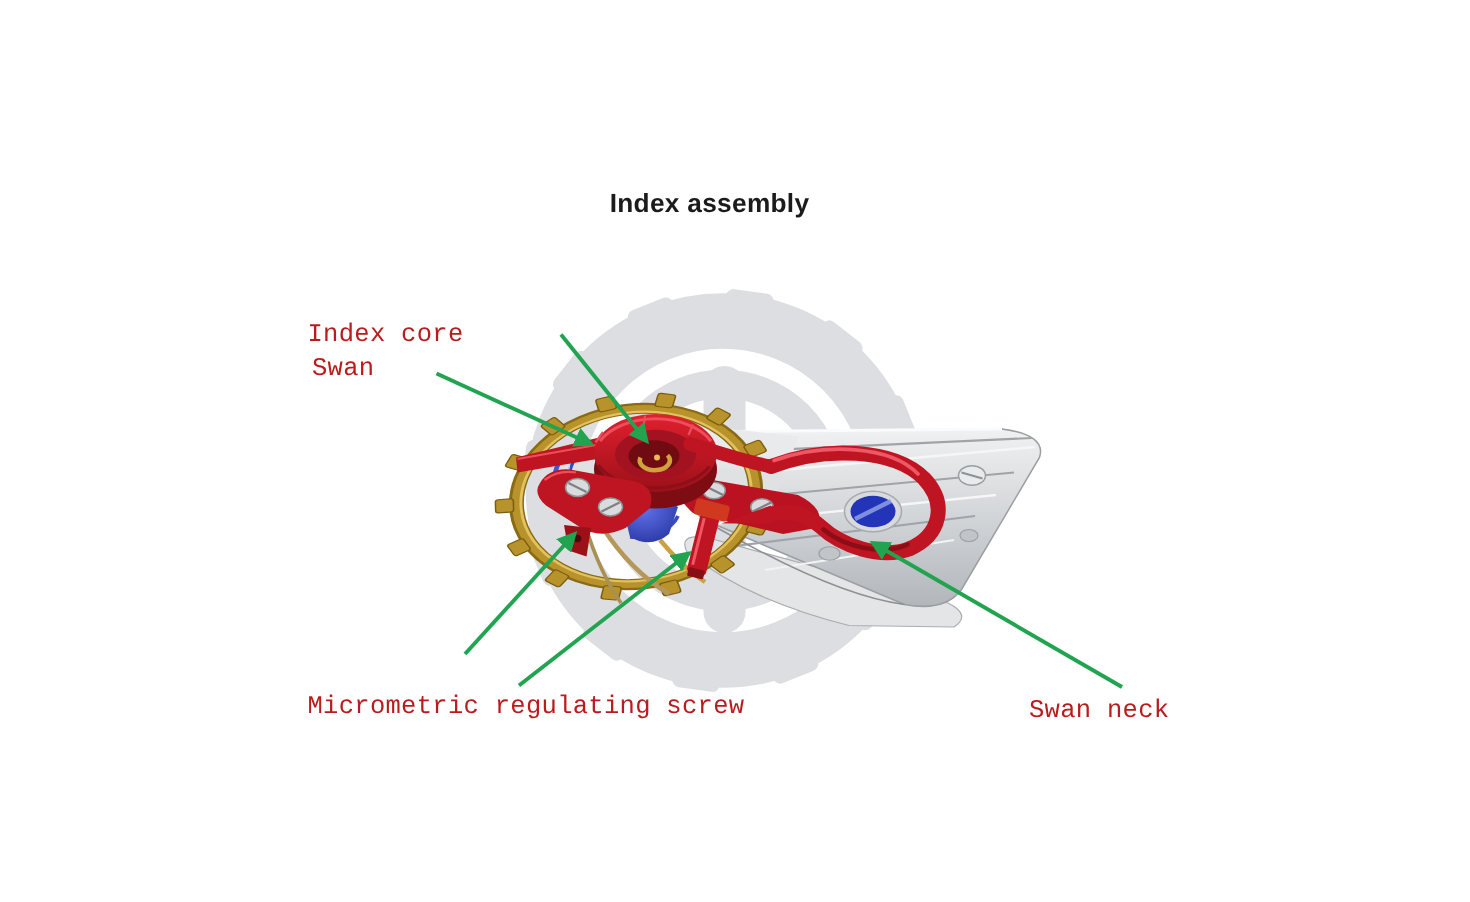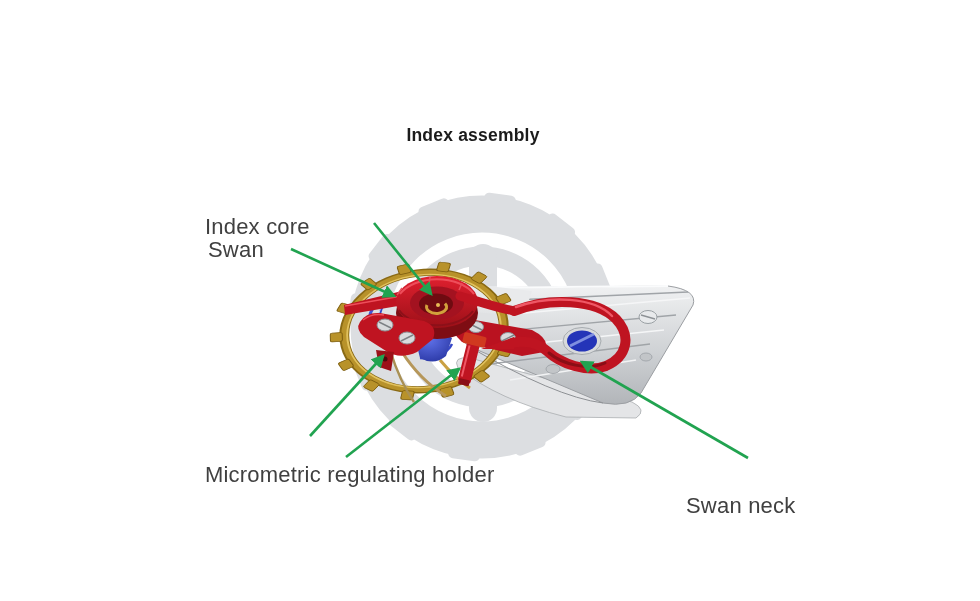--- a/index.html
+++ b/index.html
@@ -1,26 +1,26 @@
 <!DOCTYPE html>
 <html><head>
 <meta charset="utf-8">
 <style>
   html,body{margin:0;padding:0;background:#ffffff;}
   #stage{position:relative;width:980px;height:601px;background:#ffffff;overflow:hidden;
          font-family:"Liberation Sans",sans-serif;padding-left:23px;}
   #art{position:absolute;left:0;top:0;width:980px;height:601px;}
-  .lbl{position:absolute;font-size:22px;color:#404040;letter-spacing:.2px;white-space:nowrap;}
+  .lbl{position:absolute;font-size:17px;color:#b91c1c;letter-spacing:.2px;white-space:nowrap;font-family:Liberation Mono, monospace;}
   .ttl{position:absolute;left:303px;top:125px;width:340px;text-align:center;
        font-size:17.5px;font-weight:700;color:#1b1b1b;letter-spacing:.2px;}
   .l-index-core{left:205px;top:214px;}
   .l-index{left:208px;top:237px;}
   .l-hairspring{left:116px;top:426px;}
   .l-micro{left:205px;top:462px;}
-  .l-swan{left:686px;top:465px;margin-top:28px;}
+  .l-swan{left:686px;top:465px;}
 </style>
 </head>
 <body>
 
 <div id="stage">
 
   <svg id="art" viewBox="0 0 980 601" aria-hidden="true">
     <defs>
       <linearGradient id="silverGrad" x1="0" y1="0" x2="0" y2="1">
         <stop offset="0" stop-color="#f0f1f2"></stop>
@@ -229,15 +229,15 @@
       <line x1="291" y1="249" x2="394" y2="296" marker-end="url(#ah)"></line>
       <line x1="310" y1="436" x2="383" y2="356" marker-end="url(#ah)"></line>
       <line x1="346" y1="457" x2="459" y2="369" marker-end="url(#ah)"></line>
       <line x1="748" y1="458" x2="582" y2="362" marker-end="url(#ah)"></line>
     </g>
   </svg>
 
   <div class="ttl">Index assembly</div>
   <div class="lbl l-index-core">Index core</div>
   <div class="lbl l-index">Swan</div>
-  <div class="lbl l-micro">Micrometric regulating holder</div>
+  <div class="lbl l-micro">Micrometric regulating screw</div>
   <div class="lbl l-swan">Swan neck</div>
 </div>
 
 </body></html>

